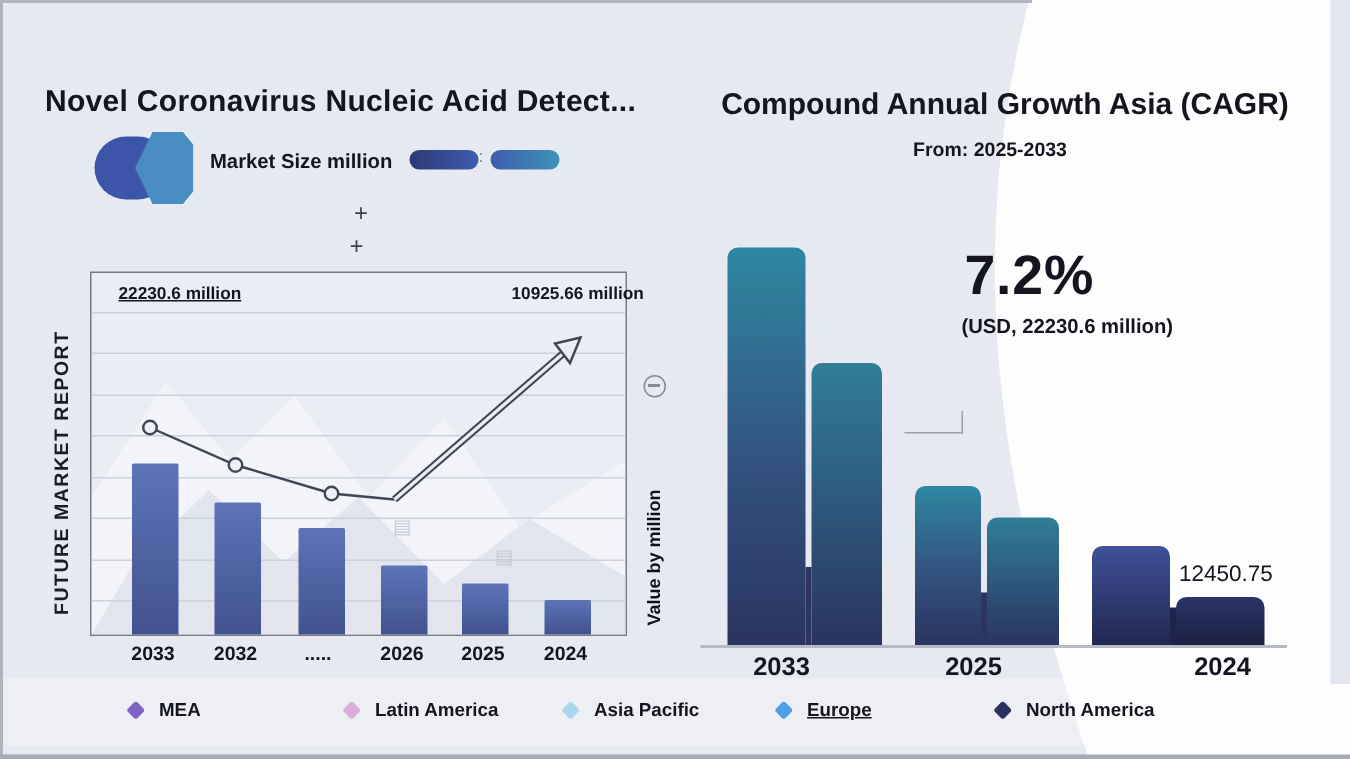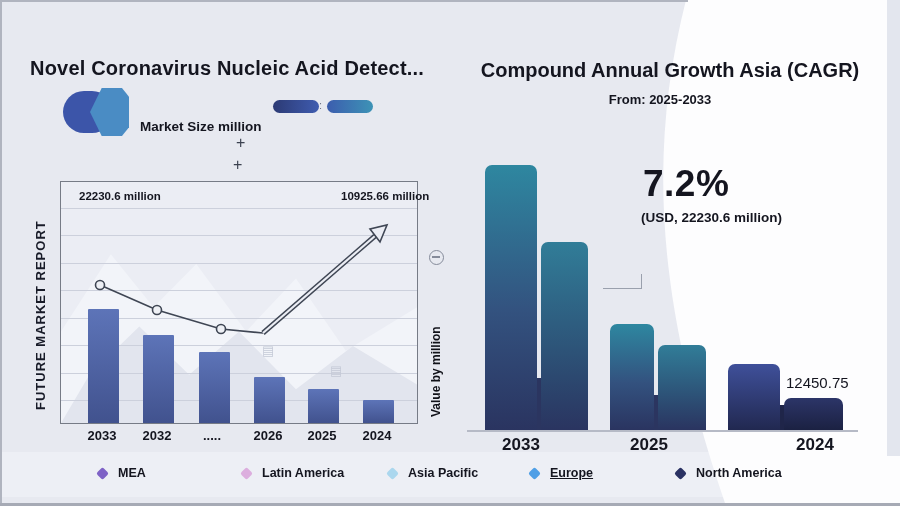--- a/index.html
+++ b/index.html
@@ -17,40 +17,40 @@
   
   #left-title{left:30px;top:57px;font-size:20px;font-weight:bold;letter-spacing:.2px;}
   #right-title{left:452px;top:59px;width:436px;text-align:center;font-size:20px;font-weight:bold;}
   #right-subtitle{left:450px;top:92px;width:420px;text-align:center;font-size:13px;font-weight:bold;}
 
   
   #hex-icon{left:63px;top:88px;width:66px;height:48px;}
   #hex-pill{position:absolute;left:0;top:3px;width:50px;height:42px;background:#3c55a9;border-radius:21px;}
   #hex-face{position:absolute;left:27px;top:0;width:39px;height:48px;background:#4a8cc4;
     clip-path:polygon(0 50%,30% 0,82% 0,100% 18%,100% 82%,82% 100%,30% 100%);}
-  #market-size-label{left:140px;top:100px;font-size:13.5px;font-weight:bold;margin-top:19px;}
+  #market-size-label{left:140px;top:100px;font-size:13.5px;font-weight:bold;}
   .pill{height:13px;width:46px;border-radius:7px;}
   #pill-a{left:273px;top:100px;background:linear-gradient(90deg,#2c3a74,#3f5cb0);}
   #pill-b{left:327px;top:100px;background:linear-gradient(90deg,#3c5dae,#3d93b6);}
   #pill-sep{left:319px;top:99px;font-size:11px;color:#70768a;}
 
   .plus-mark{font-size:16px;color:#3c4250;font-weight:normal;}
   #plus-1{left:236px;top:134px;}
   #plus-2{left:233px;top:156px;}
 
   
   #left-plot{left:60px;top:181px;width:356px;height:241px;border:1.5px solid #767b86;background:#ebedf4;}
   #mountain-clip{position:absolute;left:0;top:0;width:100%;height:100%;overflow:hidden;}
   #mountain-1{position:absolute;left:0;top:0;width:100%;height:100%;background:#f2f4f9;
     clip-path:polygon(0 100%,0 62%,14% 30%,26% 52%,38% 34%,52% 62%,66% 40%,80% 70%,100% 52%,100% 100%);}
   #mountain-2{position:absolute;left:0;top:0;width:100%;height:100%;background:#e2e5ee;
     clip-path:polygon(0 100%,8% 80%,22% 60%,36% 80%,50% 62%,66% 86%,82% 68%,100% 84%,100% 100%);}
   .gridline{position:absolute;left:0;right:0;height:1px;background:#ccd0dc;}
   .lbar{position:absolute;bottom:0;width:31px;background:linear-gradient(180deg,#5d74b8 0%,#41528e 100%);border-radius:1px 1px 0 0;}
-  #value-top-left{left:79px;top:190px;font-size:11.5px;font-weight:bold;}
+  #value-top-left{left:79px;top:190px;font-size:11.5px;font-weight:bold;text-decoration:underline;}
   #value-top-right{left:341px;top:190px;font-size:11.5px;font-weight:bold;}
   #trend-svg{left:60px;top:181px;overflow:visible;}
   .xlab{position:absolute;transform:translateX(-50%);font-size:13px;font-weight:bold;}
   #left-xlabels{left:0;top:428px;width:450px;height:18px;}
   .wm-icon{position:absolute;color:#c5cad7;font-size:13px;}
 
   .vtext{writing-mode:vertical-rl;transform:rotate(180deg);font-weight:bold;}
   #side-label{left:33px;top:200px;height:210px;font-size:13px;letter-spacing:1px;color:#181b28;}
   #value-axis-label{left:429px;top:302px;height:115px;font-size:12px;color:#101118;}
   #minus-circle{left:429px;top:250px;width:13px;height:13px;border:1.5px solid #858b9a;border-radius:50%;}
@@ -181,21 +181,21 @@
       </div>
     </div>
   <div id="right-baseline" class="abs z2"></div>
   <div id="right-xlabels" class="abs z2">
       <div class="rxlab" style="left: 521px;">2033</div>
       <div class="rxlab" style="left: 649px;">2025</div>
       <div class="rxlab" style="left: 815px;">2024</div>
     </div>
   <div id="callout-value" class="abs z2">12450.75</div>
 
-  <div id="legend" class="abs z2" style="left:16px;top:0;width:864px;height:506px">
+  <div id="legend" class="abs z2" style="left:4px;top:0;width:864px;height:506px">
       <div class="legend-item" style="left: 82px;">
         <div class="diamond" style="background: rgb(126, 98, 198);"></div>
         <div class="legend-label">MEA</div>
       </div>
       <div class="legend-item" style="left: 226px;">
         <div class="diamond" style="background: rgb(220, 174, 222);"></div>
         <div class="legend-label">Latin America</div>
       </div>
       <div class="legend-item" style="left: 372px;">
         <div class="diamond" style="background: rgb(171, 215, 238);"></div>

